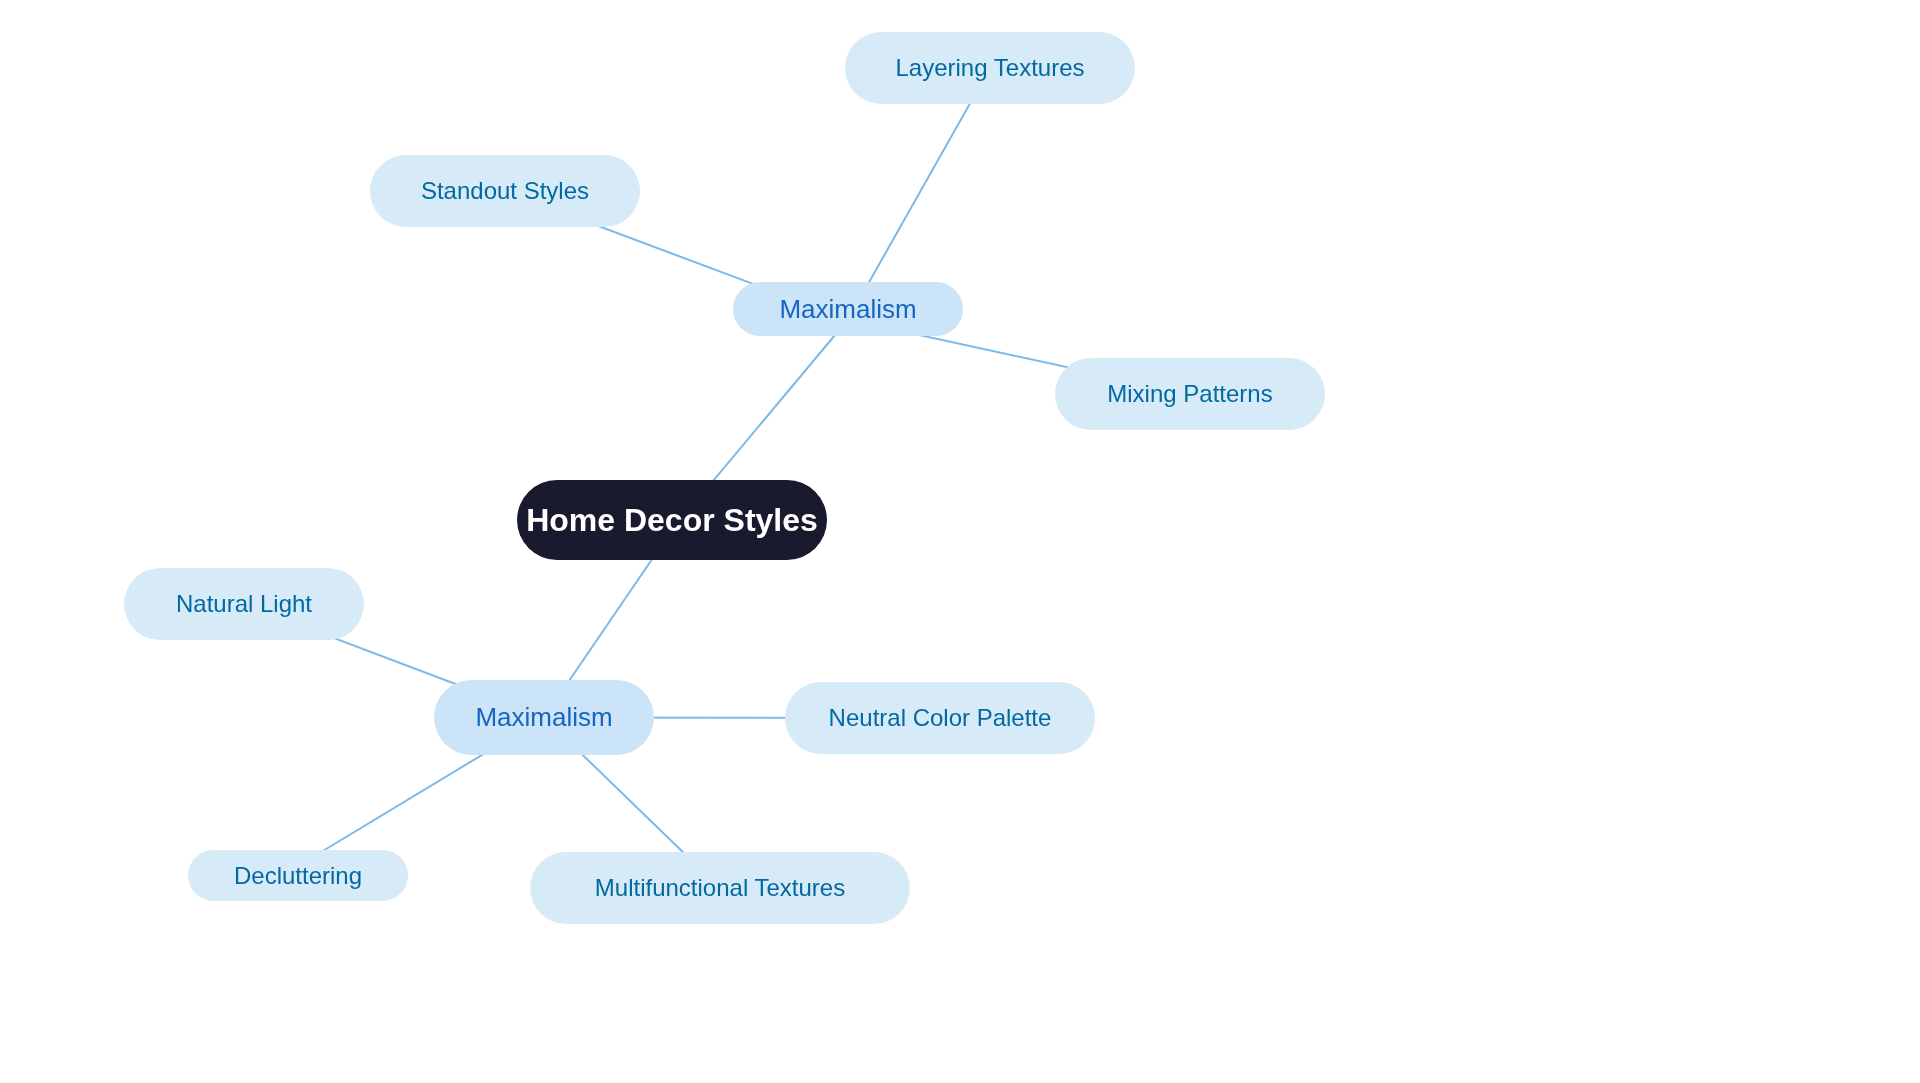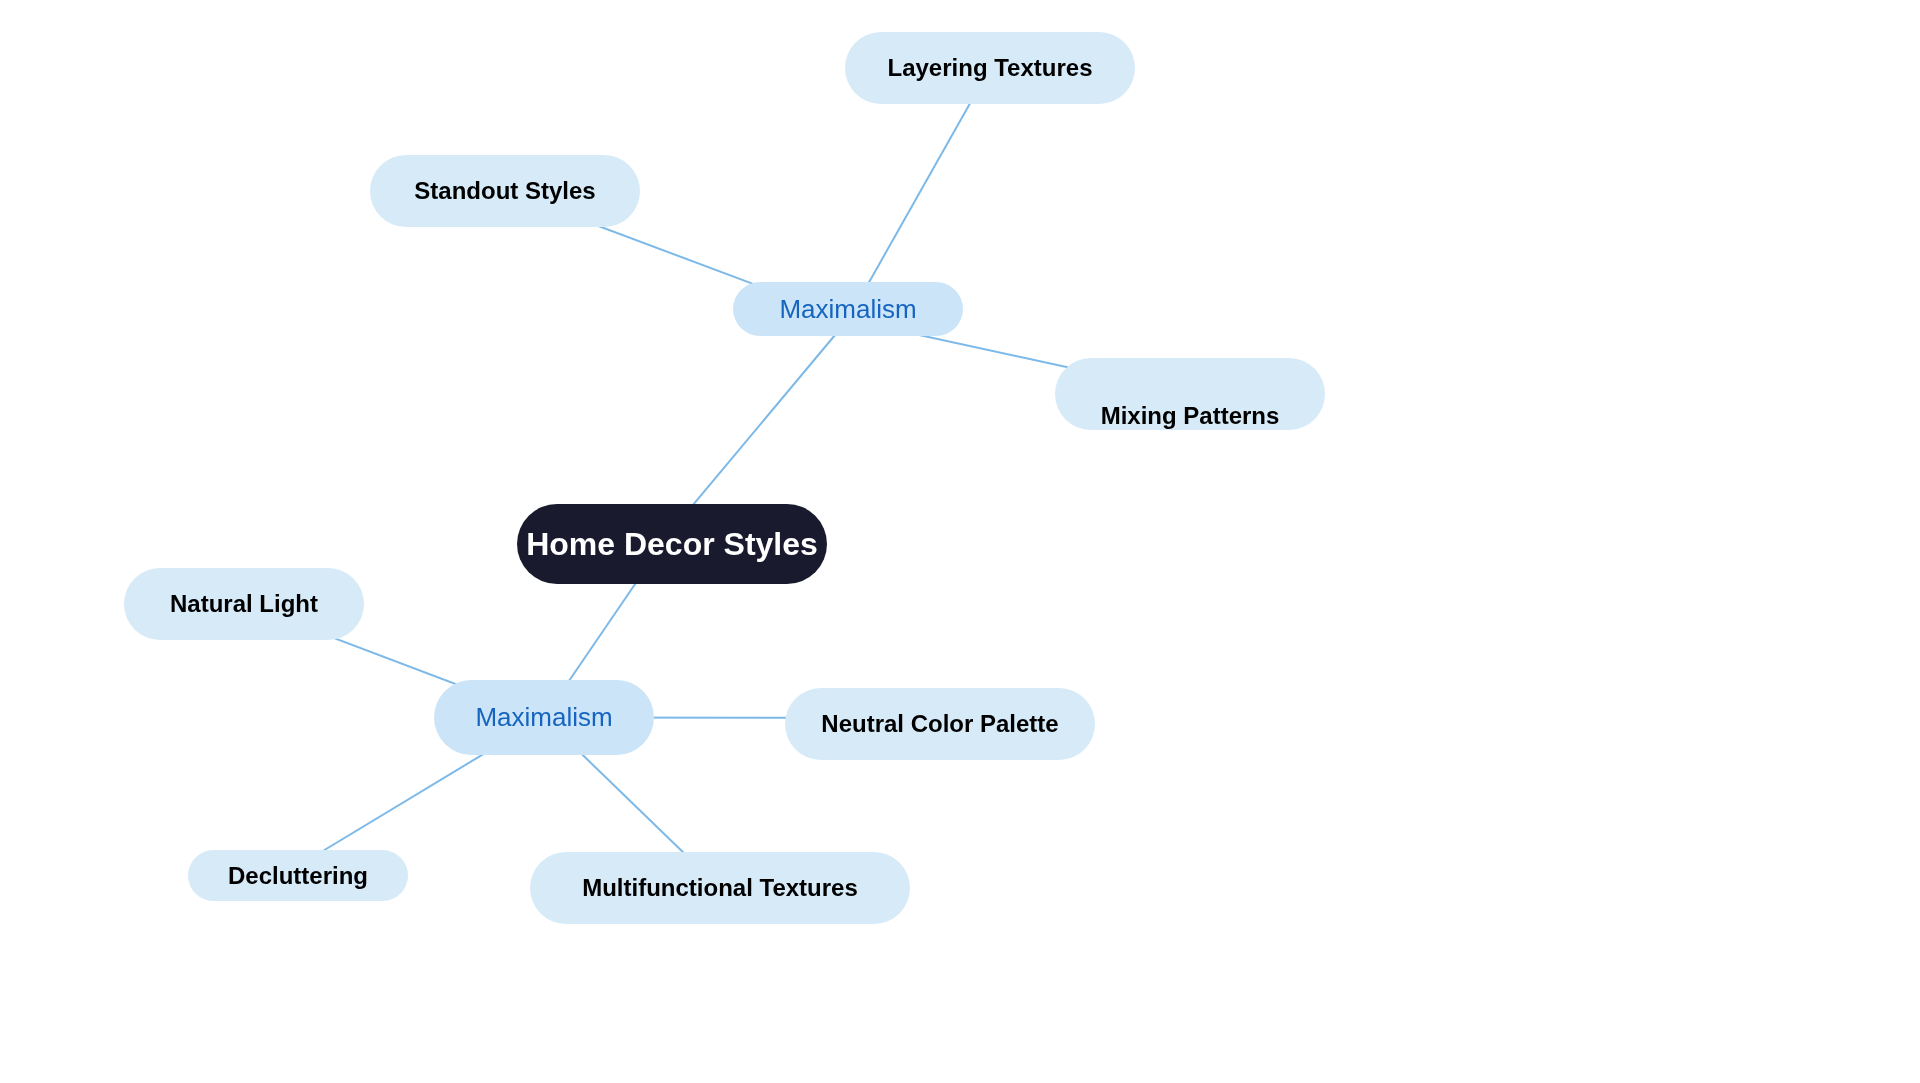--- a/index.html
+++ b/index.html
@@ -34,69 +34,69 @@
       font-weight: 600;
     }
     .node-branch {
       background: #cce4f7;
       color: #1565c0;
       font-size: 26px;
       font-weight: 400;
     }
     .node-leaf {
       background: #d6eaf8;
-      color: #000000;
+      color: #0369a1;
       font-size: 24px;
-      font-weight: 700;
+      font-weight: 400;
     }
   </style>
 </head>
 <body>
 
 <svg id="connections">
     <line x1="672" y1="530" x2="848" y2="319.5" stroke="#7cb9e8" stroke-width="2"></line>
     <line x1="672" y1="530" x2="544" y2="717.5" stroke="#7cb9e8" stroke-width="2"></line>
     <line x1="848" y1="319.5" x2="505" y2="191" stroke="#7cb9e8" stroke-width="2"></line>
     <line x1="848" y1="319.5" x2="990" y2="68" stroke="#7cb9e8" stroke-width="2"></line>
     <line x1="848" y1="319.5" x2="1190" y2="394" stroke="#7cb9e8" stroke-width="2"></line>
     <line x1="544" y1="717.5" x2="244" y2="604" stroke="#7cb9e8" stroke-width="2"></line>
     <line x1="544" y1="717.5" x2="940" y2="718" stroke="#7cb9e8" stroke-width="2"></line>
     <line x1="544" y1="717.5" x2="298" y2="866" stroke="#7cb9e8" stroke-width="2"></line>
     <line x1="544" y1="717.5" x2="720" y2="888" stroke="#7cb9e8" stroke-width="2"></line>
   </svg>
 
-<div class="node node-central" id="node-central" style="left:517px; top:504px; width:310px; height:80px;">
+<div class="node node-central" id="node-central" style="left:517px; top:480px; width:310px; height:80px;">
   <span>Home Decor Styles</span>
 </div>
 
 <div class="node node-branch" id="node-maximalism" style="left:733px; top:282px; width:230px; height:54px;">
   <span>Maximalism</span>
 </div>
 
 <div class="node node-branch" id="node-minimalism" style="left:434px; top:680px; width:220px; height:75px;">
   <span>Maximalism</span>
 </div>
 
 <div class="node node-leaf" id="node-standout" style="left:370px; top:155px; width:270px; height:72px;">
   <span>Standout Styles</span>
 </div>
 
 <div class="node node-leaf" id="node-layering" style="left:845px; top:32px; width:290px; height:72px;">
   <span>Layering Textures</span>
 </div>
 
-<div class="node node-leaf" id="node-mixing" style="left:1055px; top:358px; width:270px; height:72px;align-items:flex-end;">
+<div class="node node-leaf" id="node-mixing" style="left:1055px; top:358px; width:270px; height:72px;">
   <span>Mixing Patterns</span>
 </div>
 
 <div class="node node-leaf" id="node-natural" style="left:124px; top:568px; width:240px; height:72px;text-align:right;">
   <span>Natural Light</span>
 </div>
 
-<div class="node node-leaf" id="node-neutral" style="left:785px; top:682px; width:310px; height:72px;margin-top:6px;">
+<div class="node node-leaf" id="node-neutral" style="left:785px; top:682px; width:310px; height:72px;">
   <span>Neutral Color Palette</span>
 </div>
 
 <div class="node node-leaf" id="node-decluttering" style="left:188px; top:850px; width:220px; height:51px;align-items:center;">
   <span>Decluttering</span>
 </div>
 
 <div class="node node-leaf" id="node-multifunctional" style="left:530px; top:852px; width:380px; height:72px;">
   <span>Multifunctional Textures</span>
 </div>

